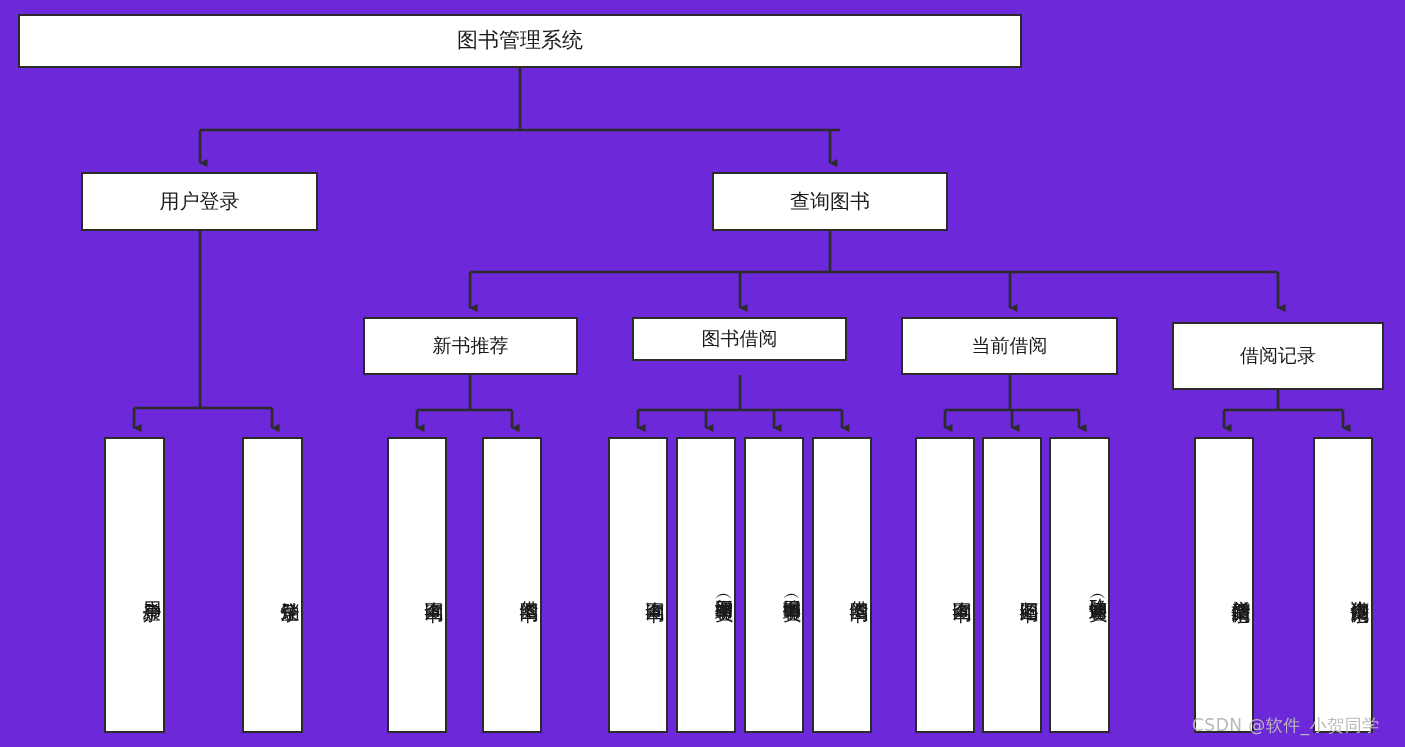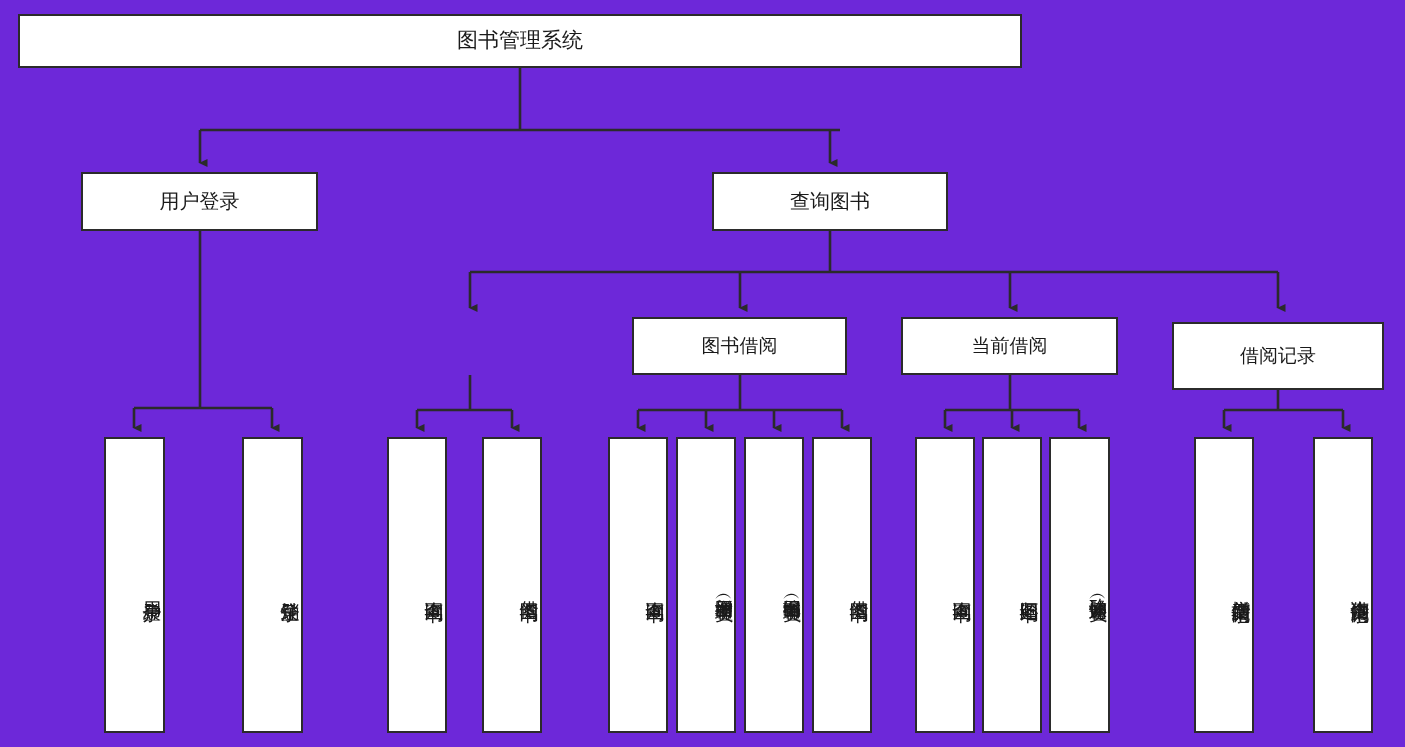--- a/index.html
+++ b/index.html
@@ -98,21 +98,24 @@
     <span>图书管理系统</span>
   </div>
 
   <div class="node lvl1" style="left:81px;top:172px;width:237px;height:59px;">
     <span>用户登录</span>
   </div>
   <div class="node lvl1" style="left:712px;top:172px;width:236px;height:59px;">
     <span>查询图书</span>
   </div>
 
-  <div class="node lvl2" style="left:632px;top:317px;width:215px;height:58px;">
+  <div class="node lvl2" style="left:363px;top:317px;width:215px;height:58px;">
+    <span>新书推荐</span>
+  </div>
+  <div class="node lvl2" style="left:632px;top:317px;width:215px;height:44px;">
     <span>图书借阅</span>
   </div>
   <div class="node lvl2" style="left:901px;top:317px;width:217px;height:58px;text-align:center;">
     <span>当前借阅</span>
   </div>
   <div class="node lvl2" style="left:1172px;top:322px;width:212px;height:68px;">
     <span>借阅记录</span>
   </div>
 
   <div class="node leaf" style="left:104px;top:437px;width:61px;height:296px;">
@@ -152,14 +155,15 @@
     <span>确认归还（管理员）</span>
   </div>
 
   <div class="node leaf" style="left:1194px;top:437px;width:60px;height:296px;">
     <span>新增借阅记录</span>
   </div>
   <div class="node leaf" style="left:1313px;top:437px;width:60px;height:296px;">
     <span>查询借阅记录</span>
   </div>
 
+  <div id="watermark" style="left:1192px;top:714px;">CSDN @软件_小贺同学</div>
 
 </div>
 
 </body></html>

